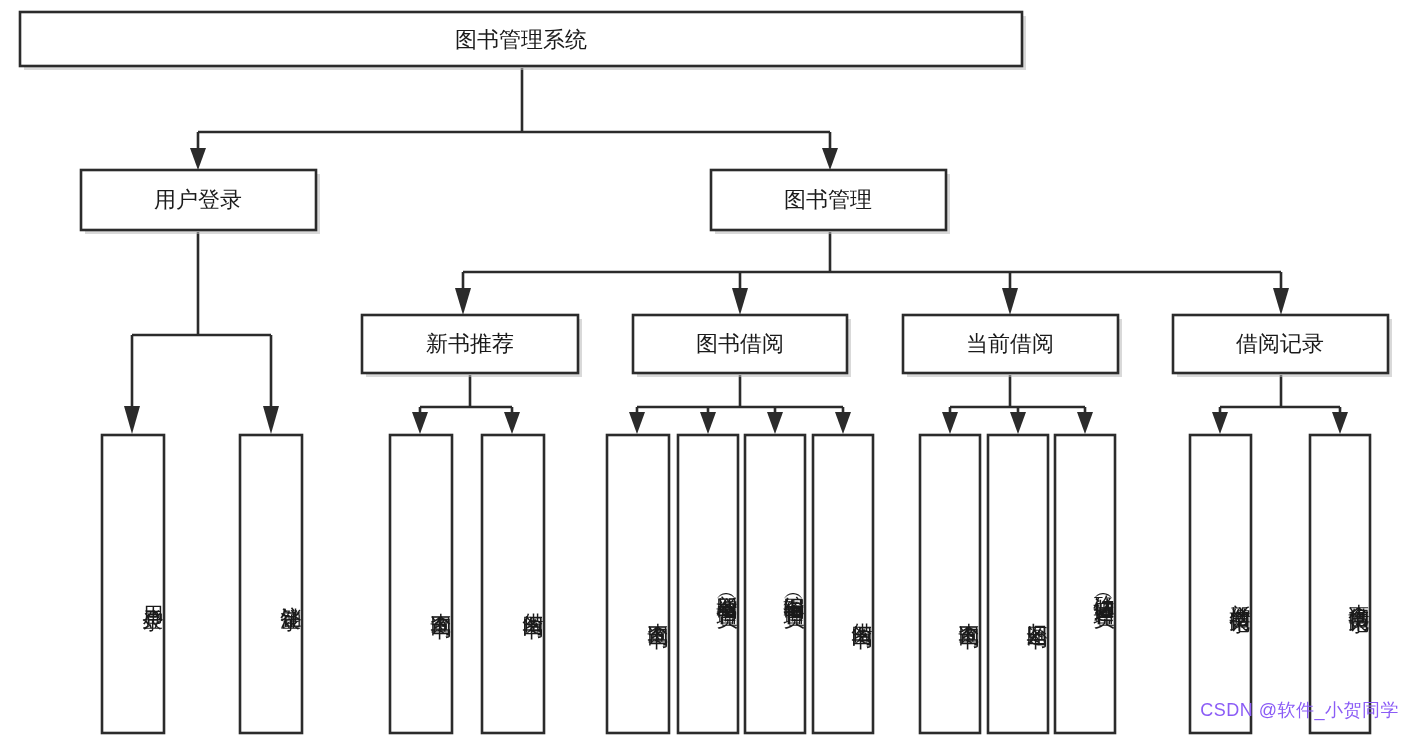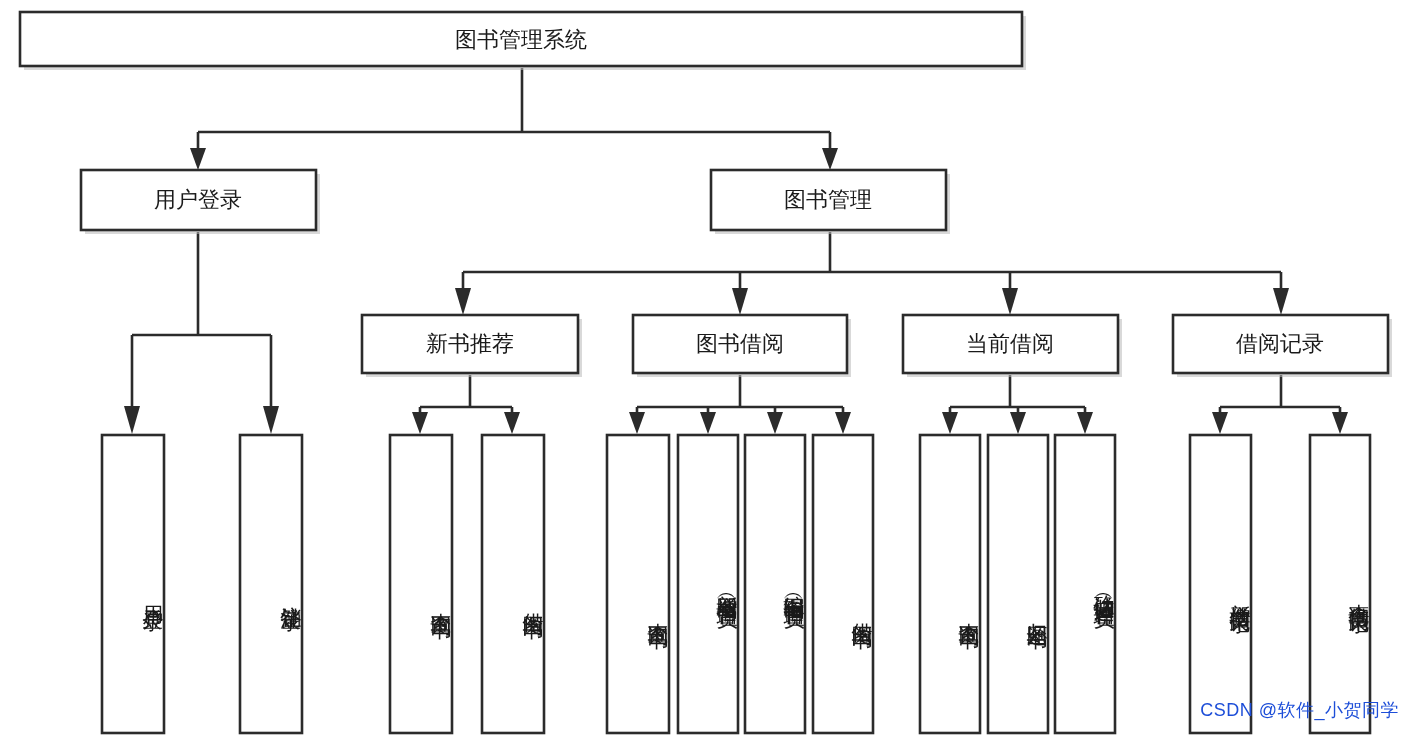--- a/index.html
+++ b/index.html
@@ -68,21 +68,21 @@
     justify-content: center;
     white-space: nowrap;
     pointer-events: none;
   }
   .watermark {
     position: absolute;
     right: 6px;
     bottom: 4px;
     font-family: "Liberation Sans", sans-serif;
     font-size: 18px;
-    color: #1d4ed8;
+    color: #8b5cf6;
     letter-spacing: .5px;
     white-space: nowrap;
   }
 </style>
 </head>
 <body>
 
 <div id="diagram-root">
 
   <svg class="diagram" viewBox="0 0 1405 747">

